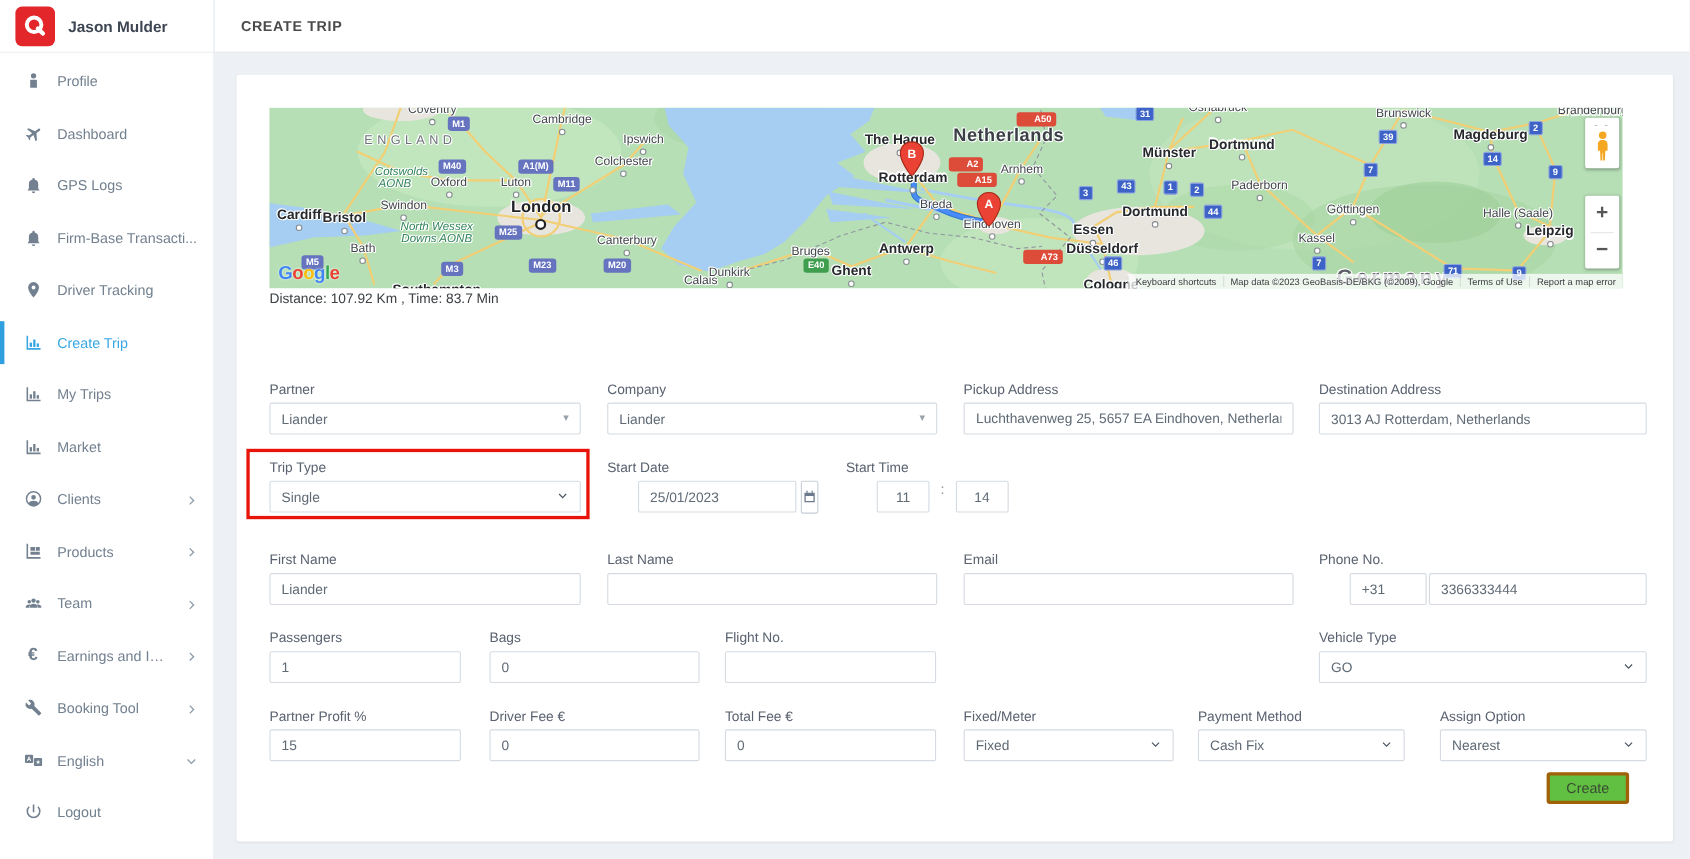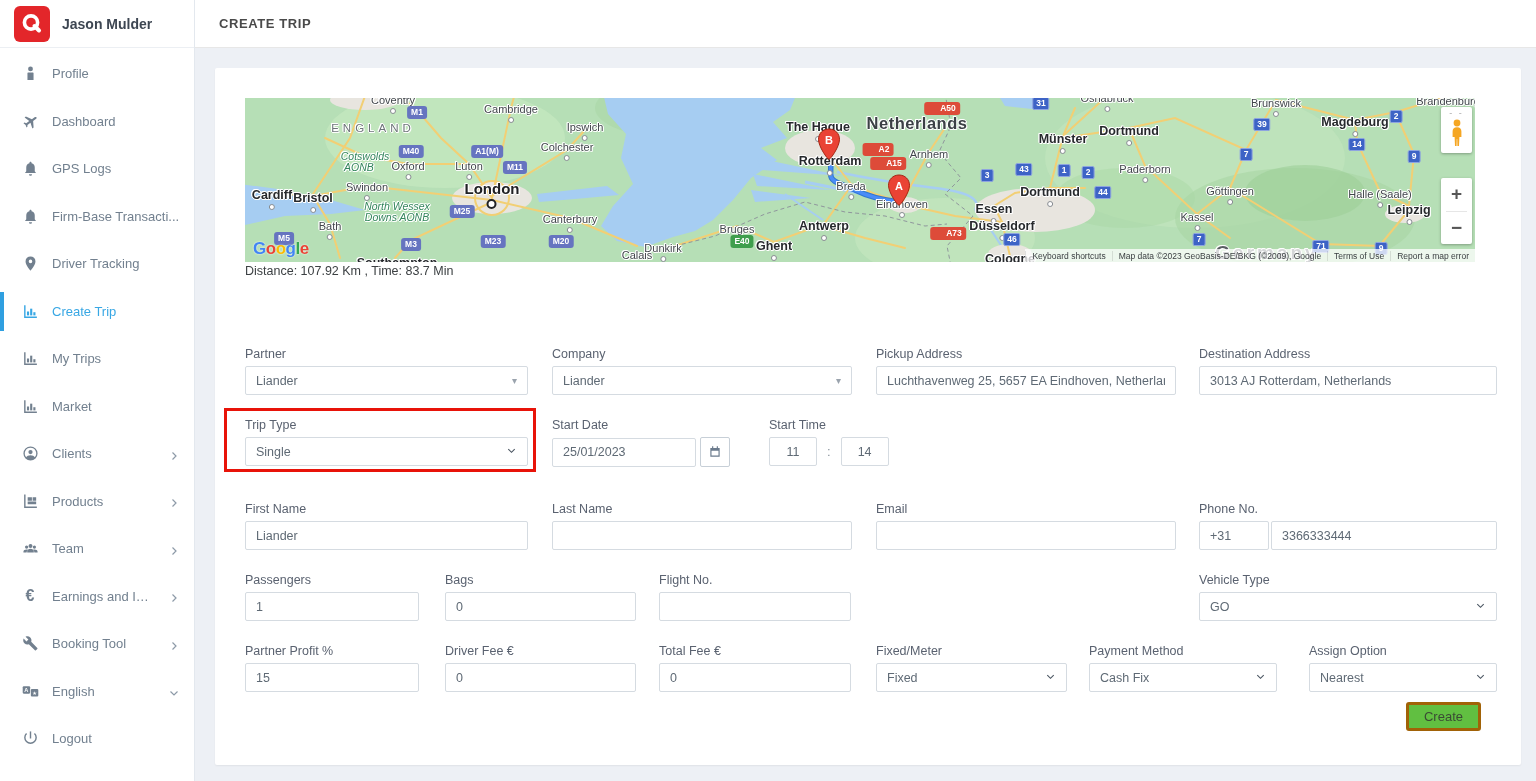--- a/index.html
+++ b/index.html
@@ -84,21 +84,21 @@
   
   #form { position:absolute; left:30px; top:279px; width:1252px; height:400px; }
   .f { position:absolute; }
   .f label { display:block; font-size:12.5px; color:#5a6270; margin-bottom:5px; }
   .inp, .sel { width:100%; height:29px; border:1px solid #d5dbe1; border-radius:2px;
     background:#fff; font-size:12.5px; color:#5f6a75; padding:0 10px;
     font-family:"Liberation Sans","DejaVu Sans",sans-serif; outline:none; }
   .sel { display:flex; align-items:center; justify-content:space-between; cursor:pointer; }
   .sel .tri { color:#9aa3ad; font-size:10px; }
   .sel .chev svg { width:11px; height:11px; stroke:#4a5561; stroke-width:2.4; fill:none; }
-  .hrow { display:flex; align-items:center; gap:4px; }
+  .hrow { display:flex; gap:4px;margin-left:28px; }
   #cal-btn { width:30px; height:30px; border:1px solid #c7cfd7; border-radius:2px;
     background:#fff; display:flex; align-items:center; justify-content:center; cursor:pointer; }
   #cal-btn svg { width:14px; height:14px; fill:#6b7b8d; }
   .tcolon { color:#8a939d; font-size:13px; padding:0 6px; }
   #highlight-box { position:absolute; left:-21px; top:61px; width:312px; height:64px;
     border:3px solid #e81309; pointer-events:none; z-index:6; }
   #create-btn { position:absolute; right:16px; top:355px; height:29px; padding:0 15px;
     background:#61bf41; border:3px solid #a16207; border-radius:3px; font-size:13px;
     color:#3a4a34; cursor:pointer; font-family:"Liberation Sans","DejaVu Sans",sans-serif; }
 </style>

